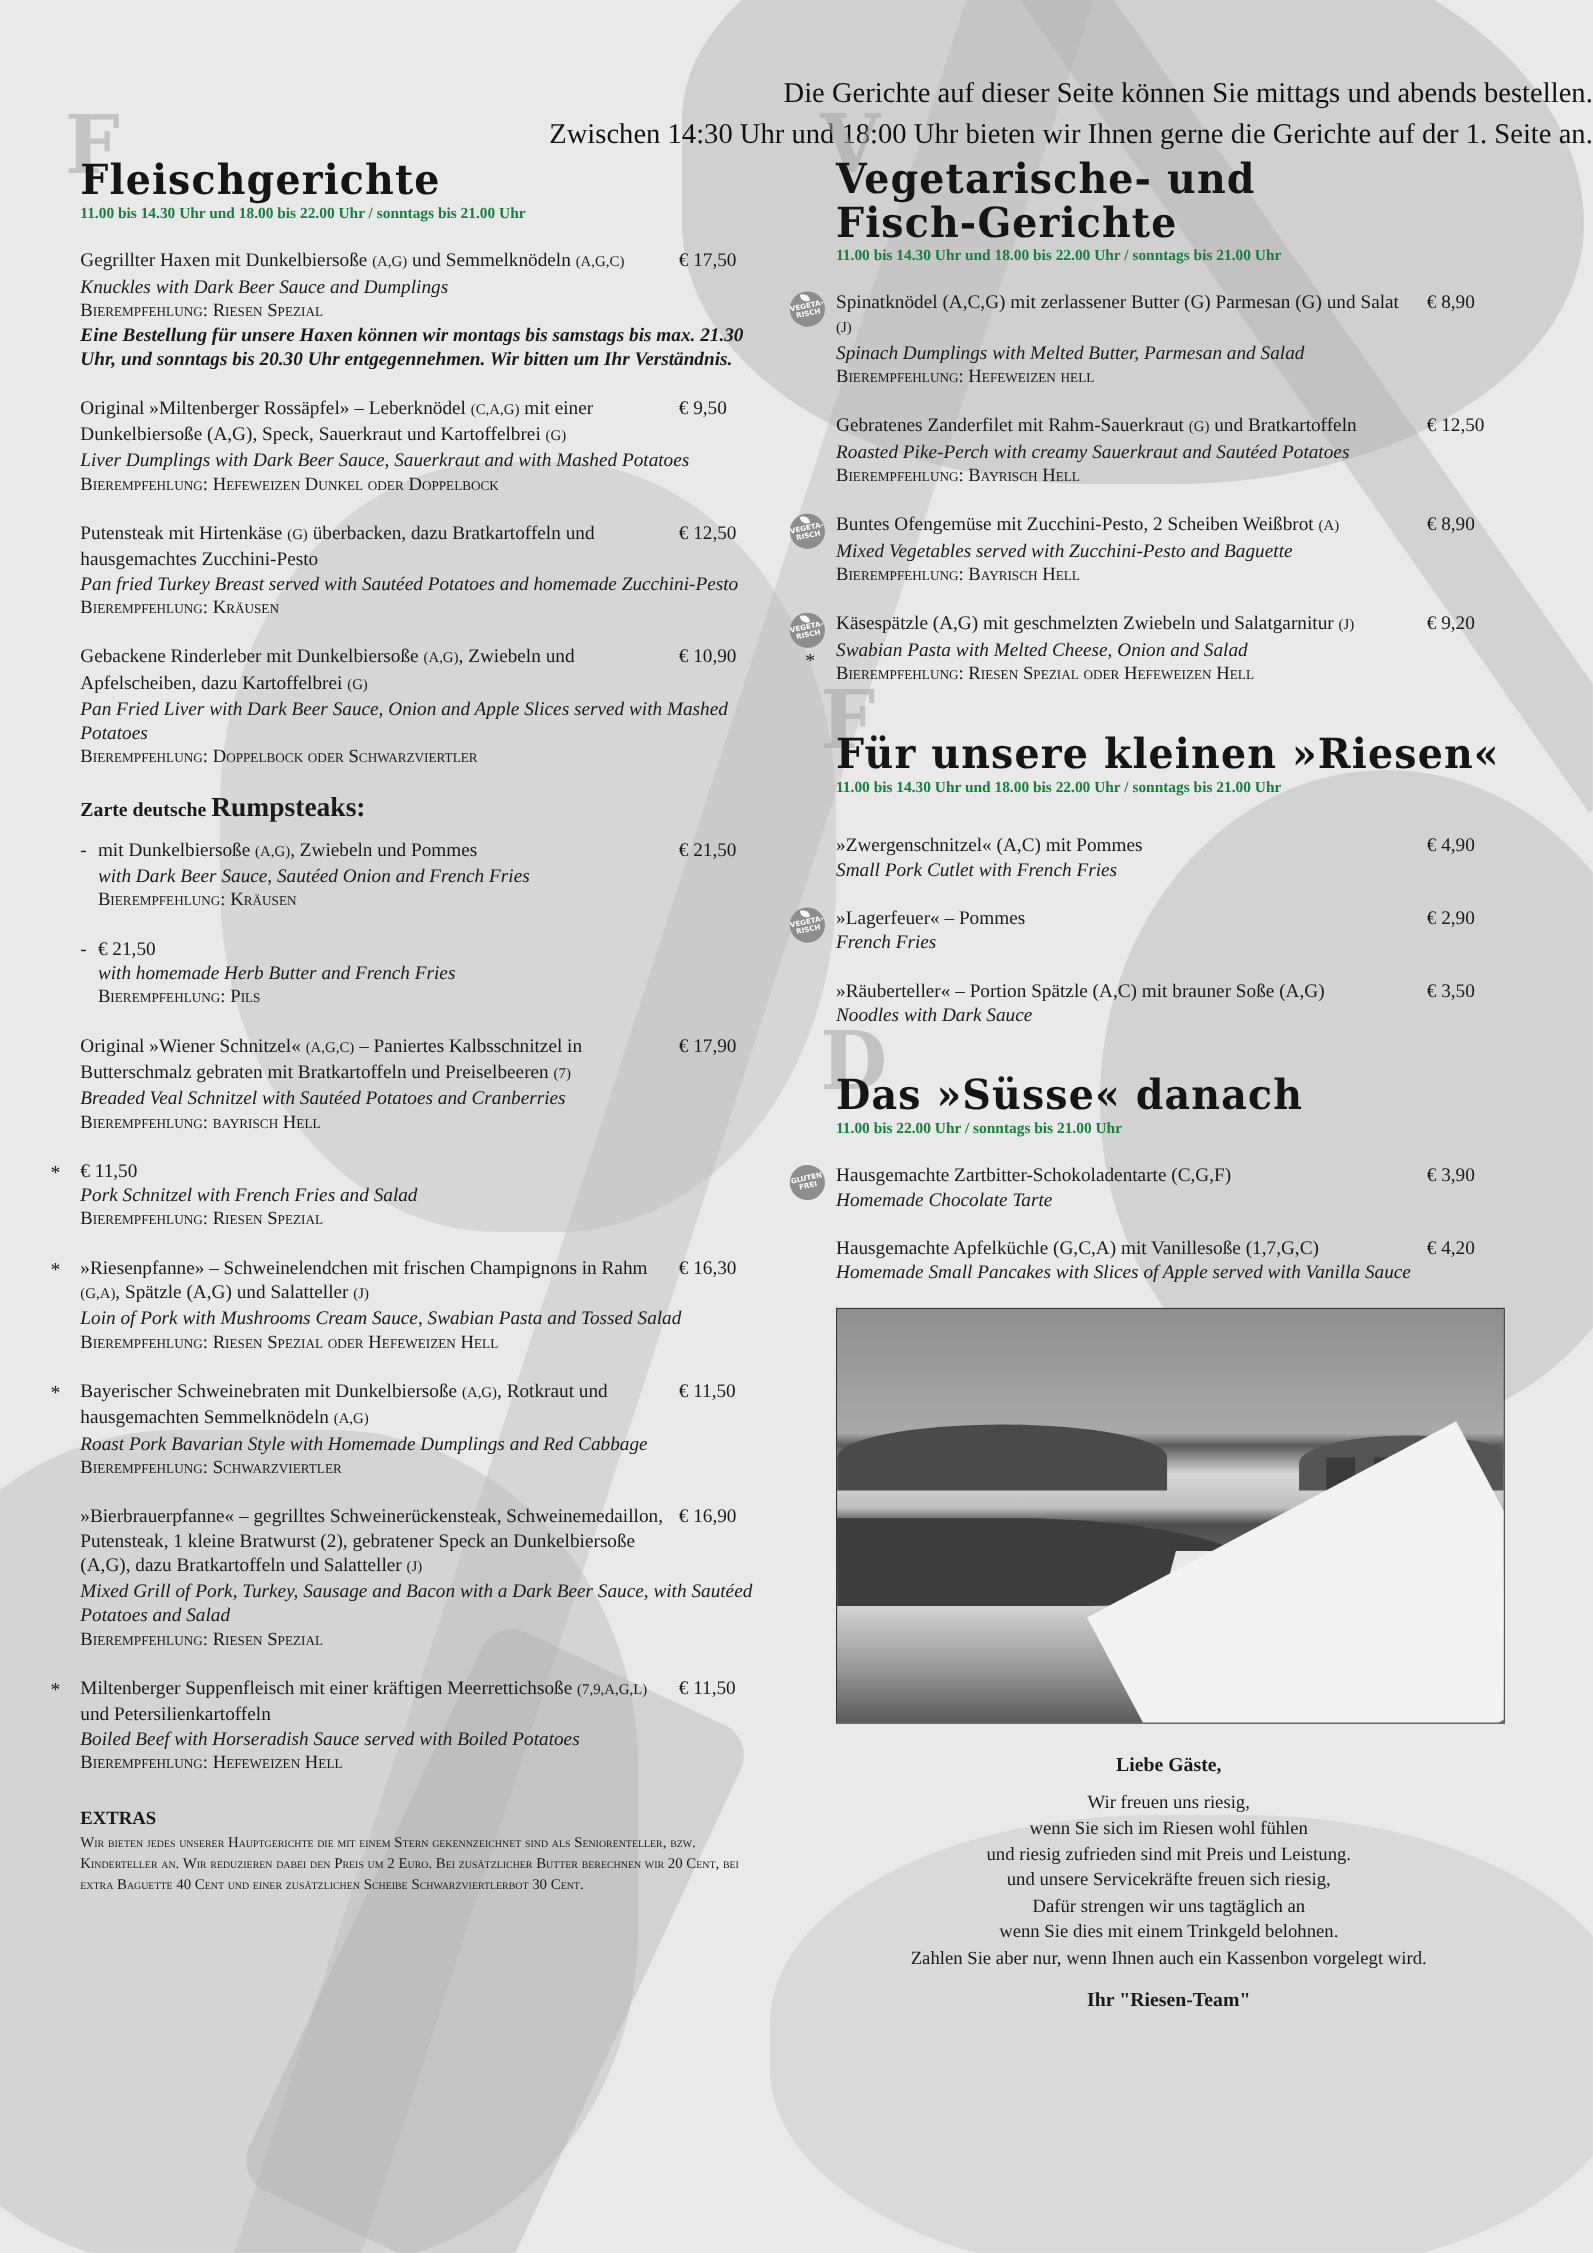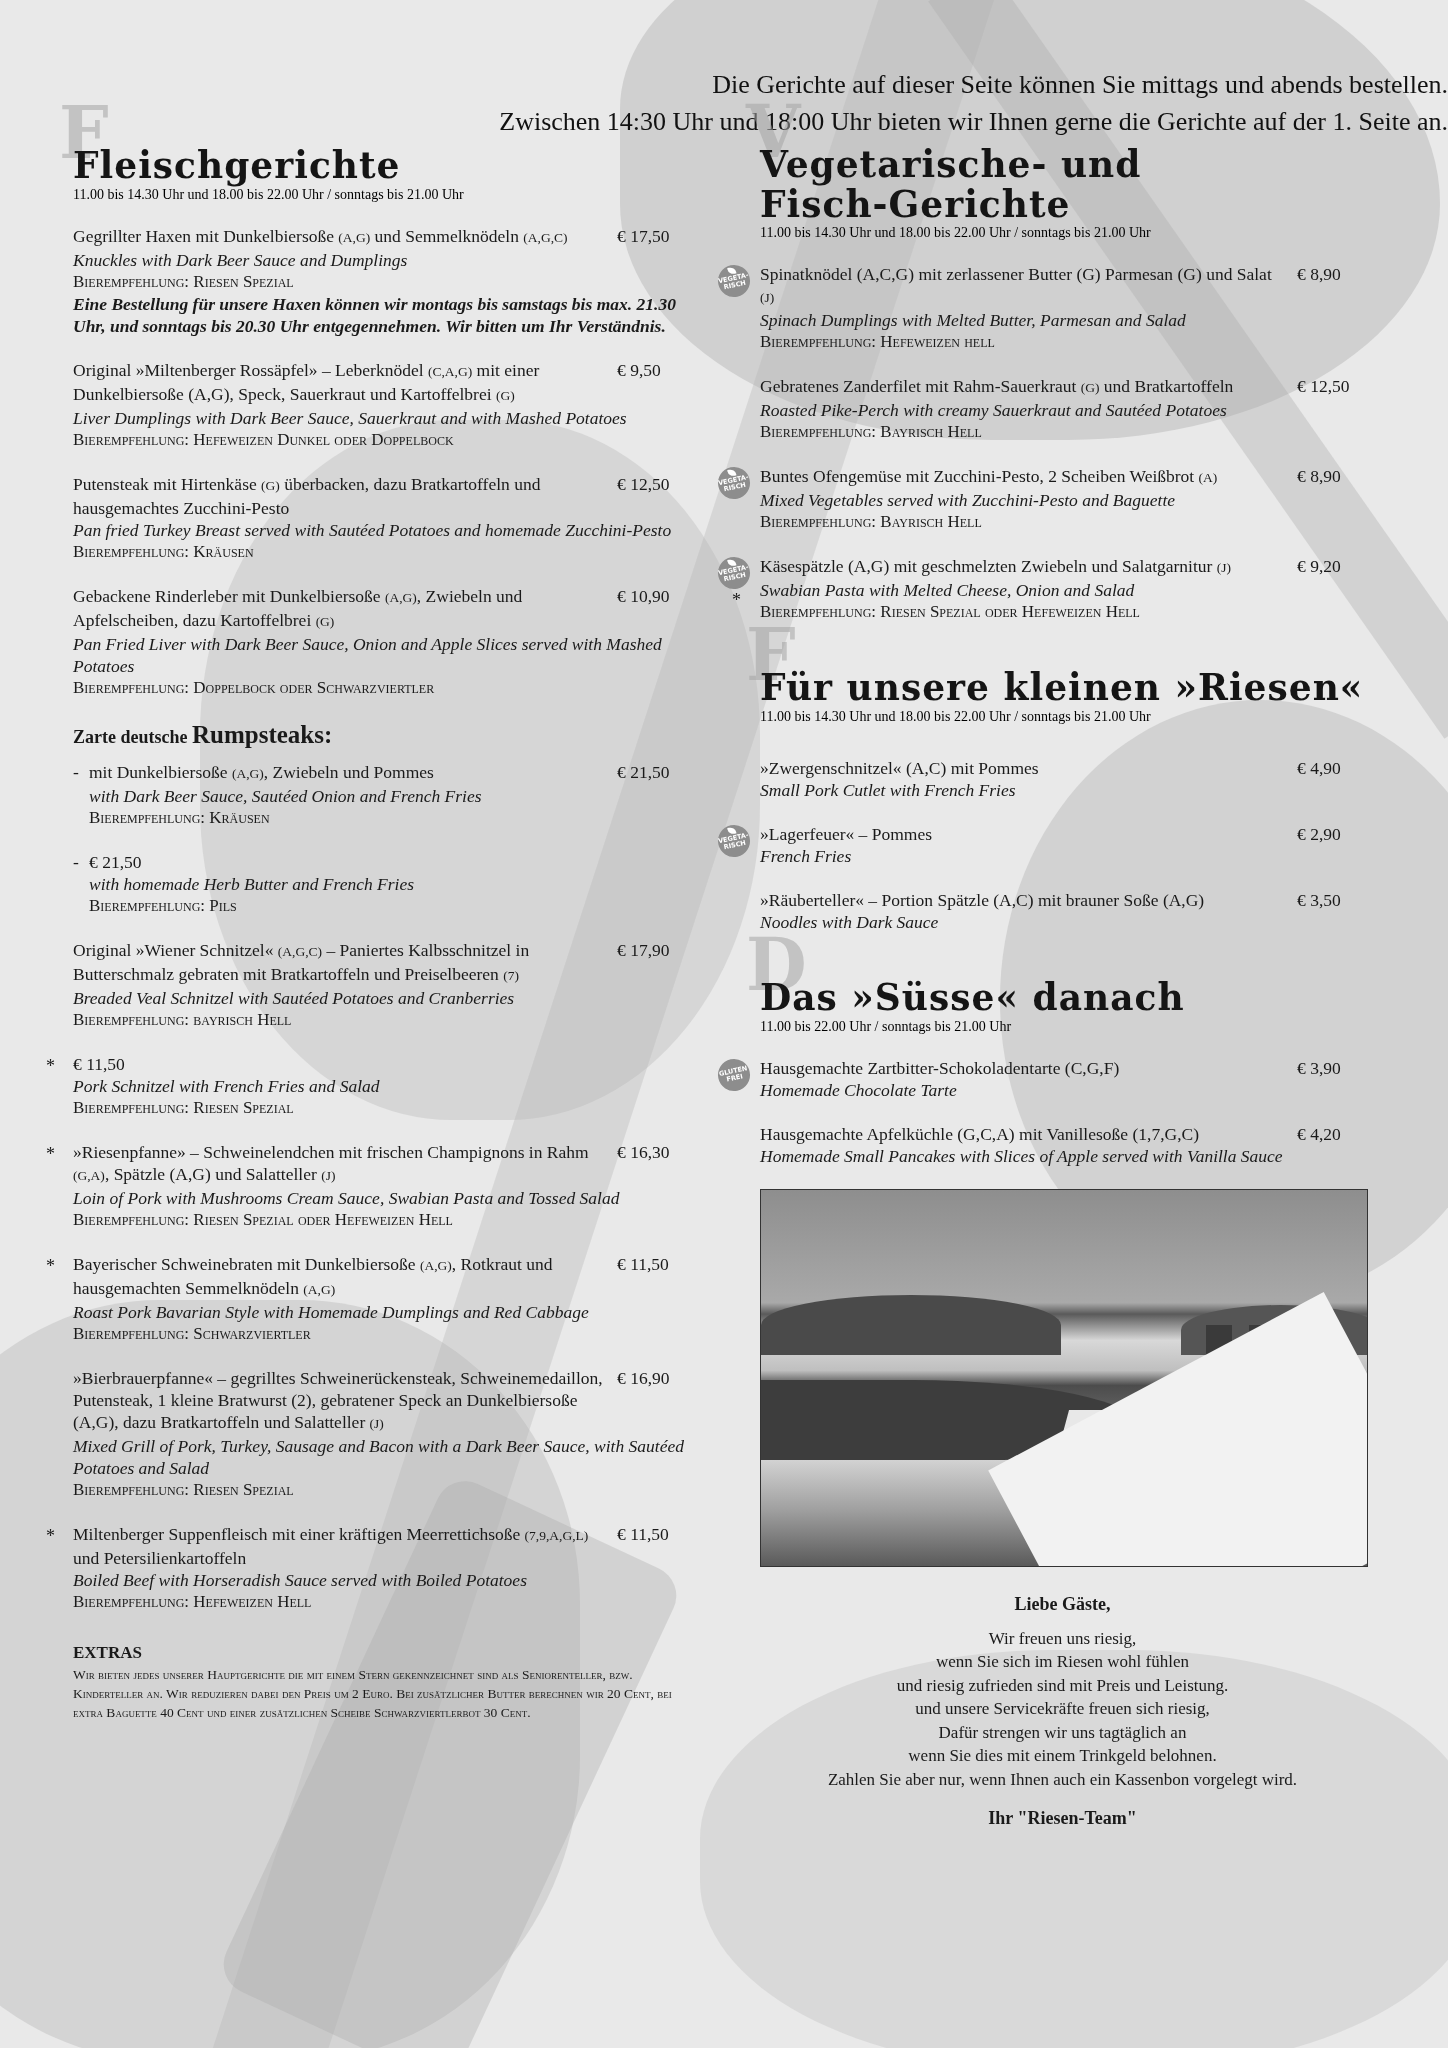--- a/index.html
+++ b/index.html
@@ -40,21 +40,21 @@
     font-family: "DejaVu Serif", "Liberation Serif", serif;
     font-weight: bold; font-size: 36px; line-height: 38px;
     letter-spacing: 1px; color: #151515;
     position: relative;
     transform: scaleY(1.05);
   }
   .section-title .initial-ghost {
     position: absolute; left: -14px; top: -30px;
     font-size: 70px; color: #a5a5a5; opacity: .55; z-index: -1;
   }
-  .hours { font-weight: normal; font-size: 14px; margin-top: 4px; color: #000000; }
+  .hours { font-weight: bold; font-size: 14px; margin-top: 4px; color: #15803d; }
 
   .dish { position: relative; font-size: 17.5px; line-height: 22px; margin-top: 22px; }
   .dish .row { display: flex; justify-content: space-between; align-items: flex-start; }
   .dish .de { flex: 1; padding-right: 12px; }
   .dish .price { white-space: nowrap; width: 68px; text-align: left; }
   .dish .alg { font-size: 13.5px; text-align: center; }
   .dish .en { font-style: italic; }
   .dish .beer { font-variant: small-caps; font-size: 17px; }
   .dish .note { font-style: italic; font-weight: bold; }
   .dish .star { position: absolute; left: -27px; top: 2px; font-size: 18px; }

